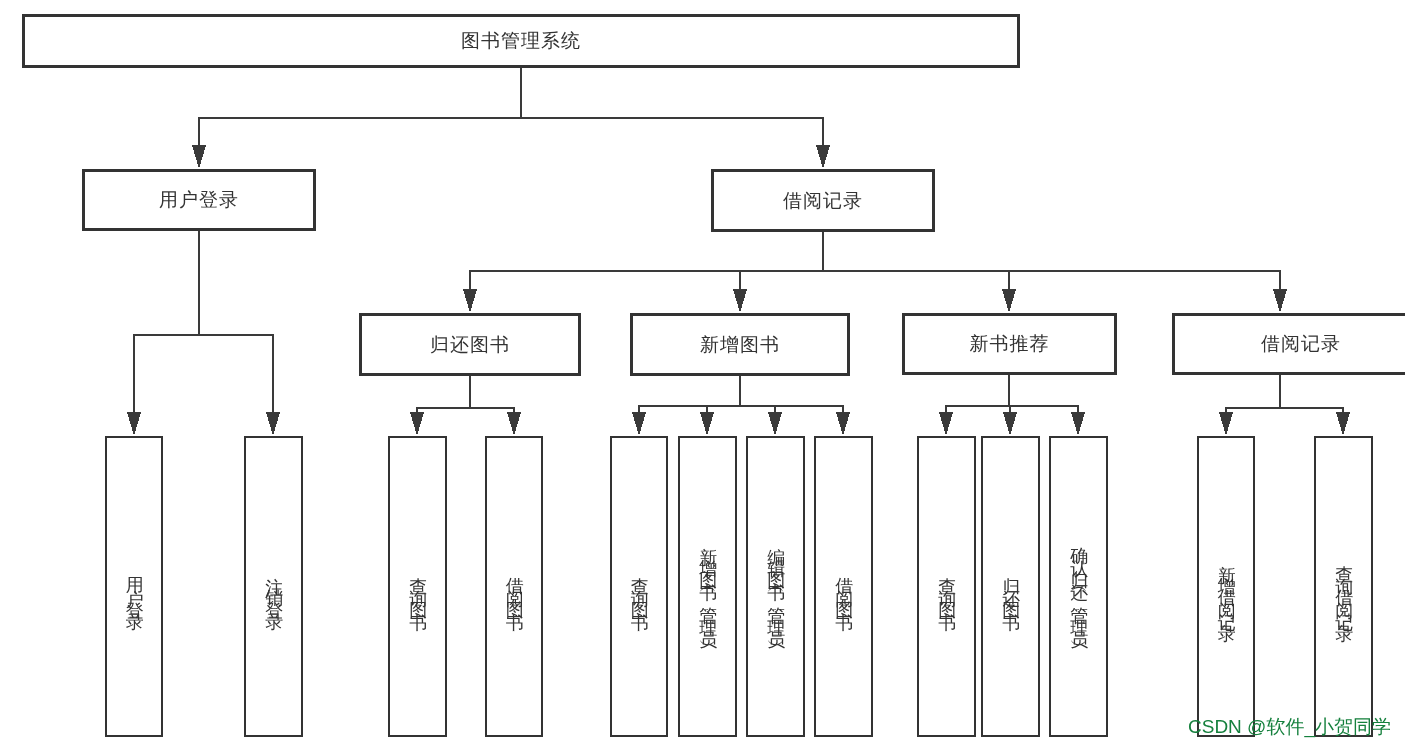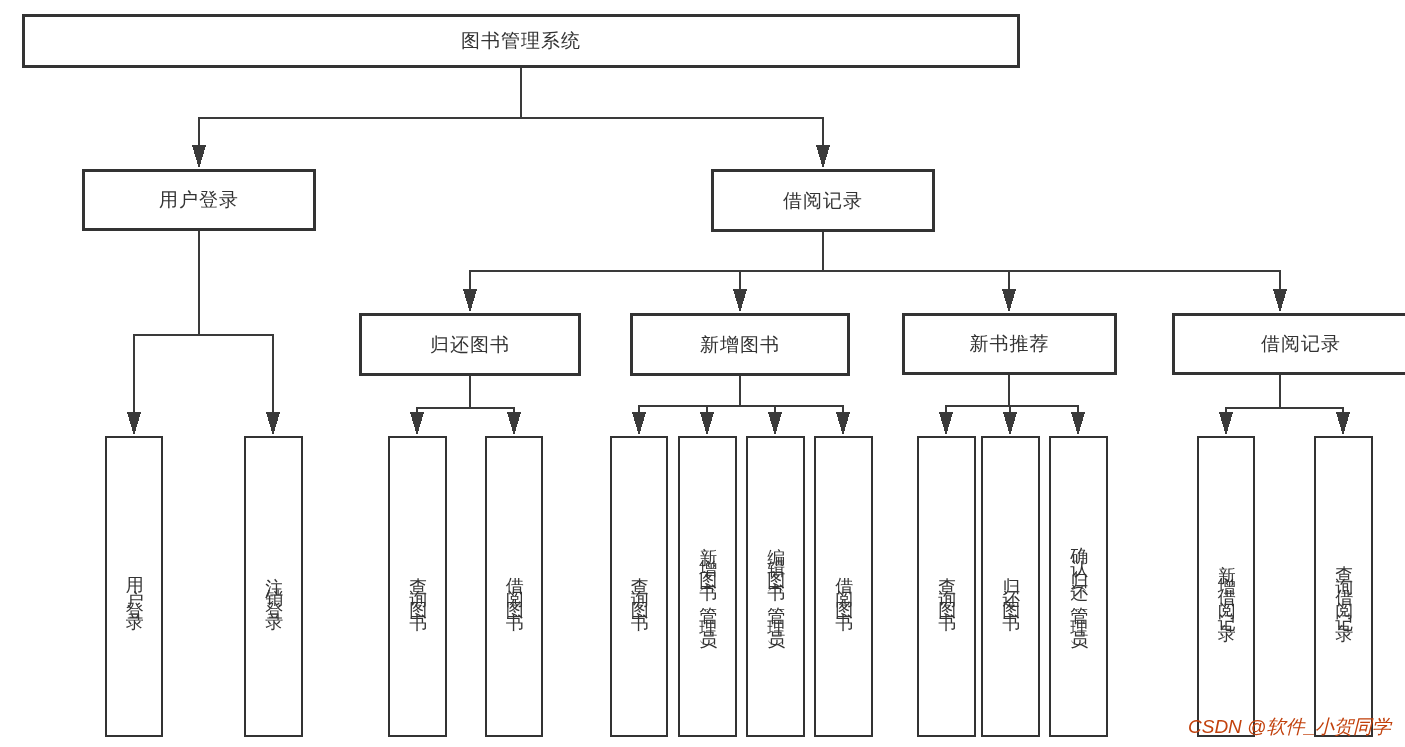--- a/index.html
+++ b/index.html
@@ -27,25 +27,24 @@
     font-size:18px;
     letter-spacing:12px;
     line-height:1.2;
     color:#333;
     white-space:nowrap;
   }
   #watermark{
     position:absolute;
     left:1188px;top:714px;
     font-size:19px;
-    color:#c2410c;
+    color:#15803d;
     white-space:nowrap;
     z-index:5;
     pointer-events:none;
-    font-style:italic;
   }
 </style>
 </head>
 <body>
 
 <div id="stage">
 
   <svg id="wires" width="1405" height="747" viewBox="0 0 1405 747" stroke="#3a3a3a" stroke-width="2" fill="#3a3a3a" shape-rendering="crispEdges">
 
     <path d="M521,68 V118" fill="none"></path>

